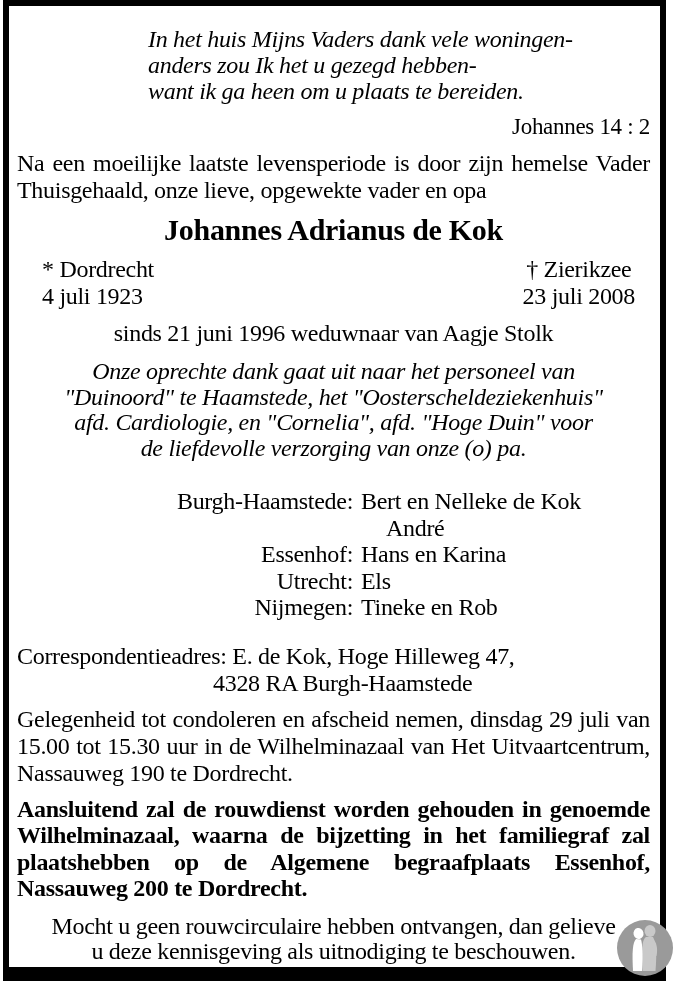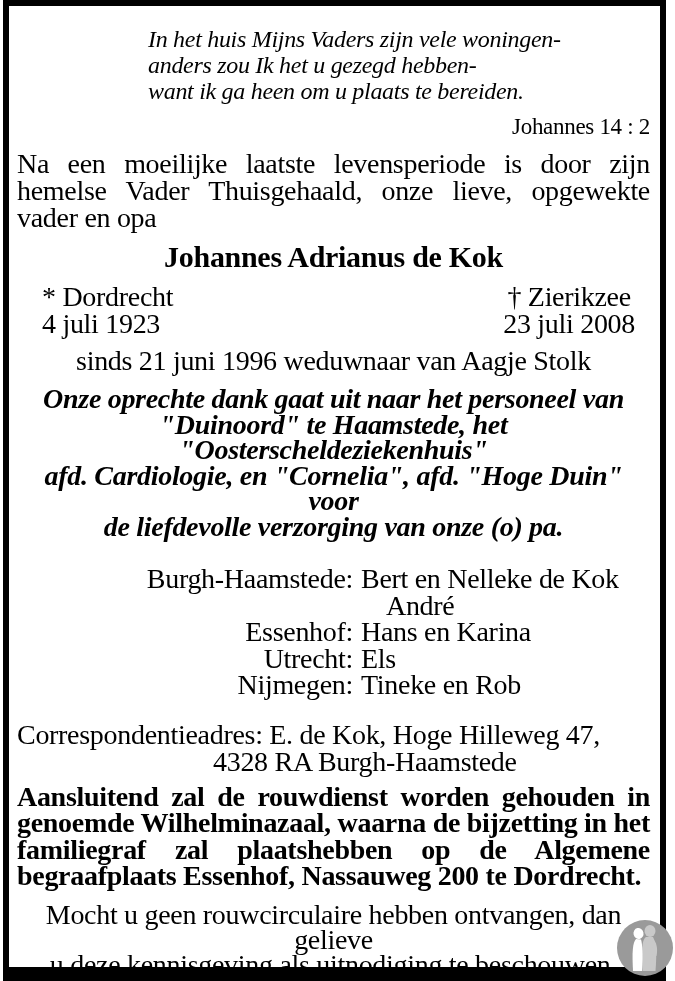--- a/index.html
+++ b/index.html
@@ -7,59 +7,59 @@
     width:675px; height:981px; position:relative; overflow:hidden;
     background:#ffffff; color:#000000;
     font-family:"Liberation Serif","DejaVu Serif",serif;
   }
   .frame {
     position:absolute; left:3px; top:0; width:663px; height:981px;
     box-sizing:border-box;
     border:6px solid #000000; border-bottom-width:14px;
     padding:0 10px 0 8px;
   }
-  .txt { font-size:28px; letter-spacing:-0.3px; }
+  .txt { font-size:24px; letter-spacing:-0.3px; }
   .quote {
     margin:20px 0 0 131px;
     font-style:italic; font-size:24px; line-height:26px; letter-spacing:-0.3px;
   }
   .citation { text-align:right; font-size:23px; line-height:26px; margin-top:10px; letter-spacing:-0.3px;font-family:Liberation Serif, serif; }
   .intro { text-align:justify; line-height:27px; margin:10px 0 0; }
   .name {
     text-align:center; font-size:30px; line-height:36px; font-weight:bold;
     margin:8px 0 4px; letter-spacing:-0.3px;
   }
   .dates {
     display:flex; justify-content:space-between;
     margin-top:8px; padding:0 15px 0 25px; line-height:27px;
   }
   .dates .death-block { text-align:center; }
   .widower { text-align:center; font-weight:normal; line-height:27px; margin-top:10px; }
-  .thanks { text-align:center; font-style:italic; line-height:25.5px; margin-top:12px;font-weight:bold; }
+  .thanks { text-align:center; font-style:italic; line-height:25.5px; margin-top:12px; }
   .family { margin-top:27px; line-height:26.5px; }
   .family-row { display:flex; }
   .family-place { flex:0 0 336px; width:336px; text-align:right; }
   .family-names { margin-left:8px; }
   .family-row.indent .family-names { margin-left:33px; }
   .correspondence { margin-top:22px; line-height:27px; }
   .correspondence .line2 { margin-left:196px; }
   .para { text-align:justify; line-height:27px; margin:9px 0 0; }
   .para.tight { line-height:26.5px;font-weight:bold; }
   .closing { text-align:center; line-height:25px; margin-top:12px; }
   .logo {
     position:absolute; right:1px; bottom:4px; width:58px; height:58px; z-index:5;
   }
 </style>
 </head>
 <body>
 
 <div class="frame">
 
   <div class="quote">
-    <div>In het huis Mijns Vaders zijn vele woningen-</div>
+    <div>In het huis Mijns Vaders dank vele woningen-</div>
     <div>anders zou Ik het u gezegd hebben-</div>
     <div>want ik ga heen om u plaats te bereiden.</div>
   </div>
   <div class="citation">Johannes 14 : 2</div>
 
   <div class="intro txt">Na een moeilijke laatste levensperiode is door zijn hemelse Vader Thuisgehaald, onze lieve, opgewekte vader en opa</div>
 
   <div class="name">Johannes Adrianus de Kok</div>
 
   <div class="dates txt">
@@ -103,20 +103,21 @@
       <span class="family-place">Nijmegen:</span>
       <span class="family-names">Tineke en Rob</span>
     </div>
   </div>
 
   <div class="correspondence txt">
     <div class="line1">Correspondentieadres: E. de Kok, Hoge Hilleweg 47,</div>
     <div class="line2">4328 RA Burgh-Haamstede</div>
   </div>
 
+  <div class="para txt">Gelegenheid tot condoleren en afscheid nemen, dinsdag 29 juli van 15.00 tot 15.30 uur in de Wilhelminazaal van Het Uitvaartcentrum, Nassauweg 190 te Dordrecht.</div>
 
   <div class="para tight txt">Aansluitend zal de rouwdienst worden gehouden in genoemde Wilhelminazaal, waarna de bijzetting in het familiegraf zal plaatshebben op de Algemene begraafplaats Essenhof, Nassauweg 200 te Dordrecht.</div>
 
   <div class="closing txt">
     <div>Mocht u geen rouwcirculaire hebben ontvangen, dan gelieve</div>
     <div>u deze kennisgeving als uitnodiging te beschouwen.</div>
   </div>
 
 </div>
 

